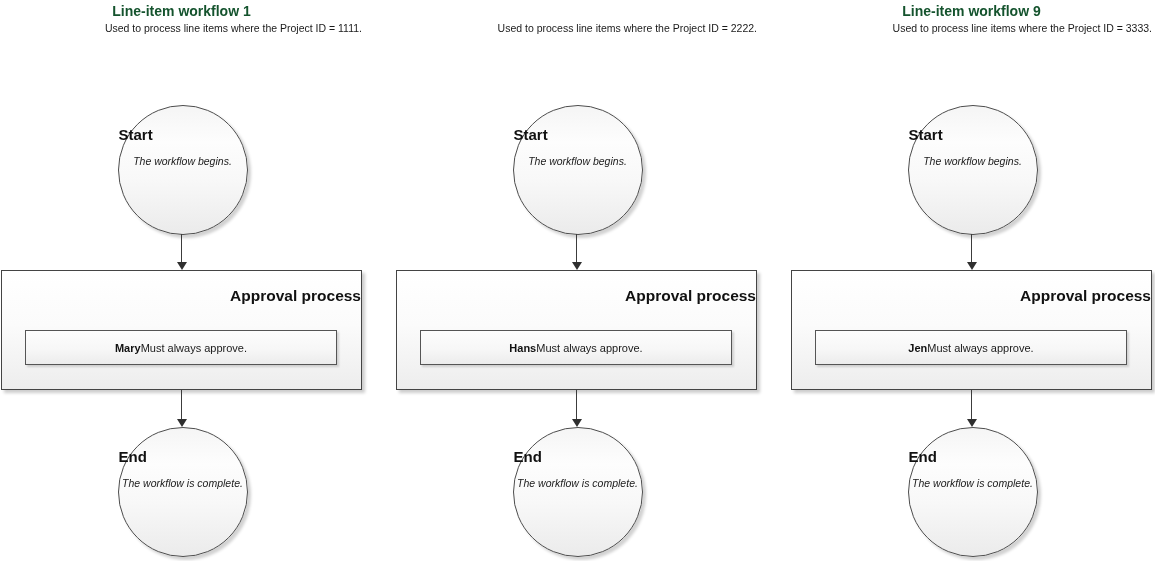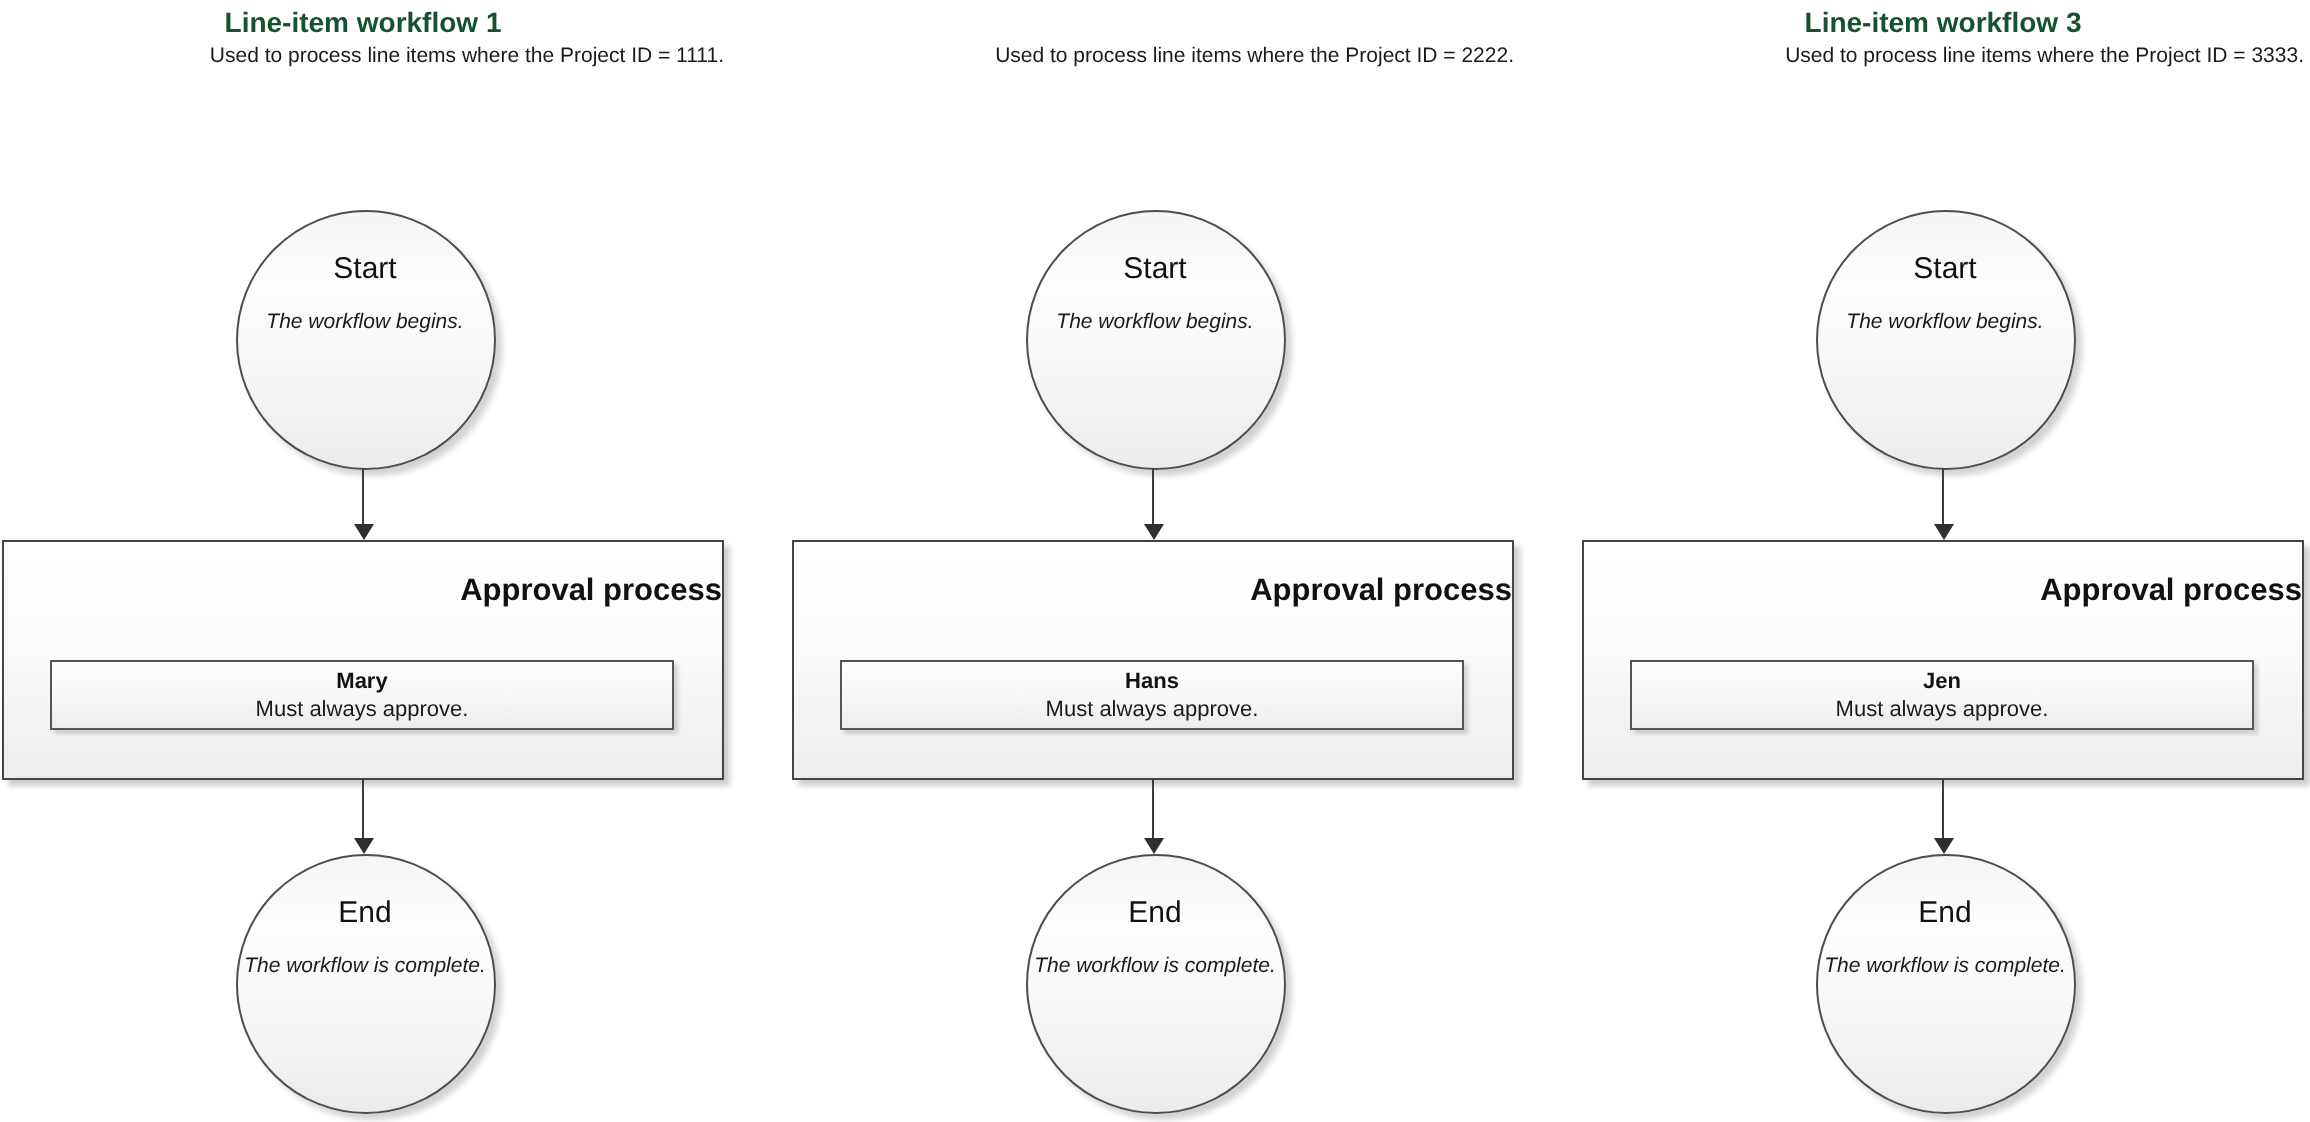--- a/index.html
+++ b/index.html
@@ -51,23 +51,22 @@
     background: linear-gradient(180deg, #f5f5f5 0%, #fdfdfd 28%, #f8f8f8 58%, #ebebeb 100%);
     box-shadow: 3px 3px 3px rgba(0,0,0,0.18);
   }
   .start-circle { top: 105px; }
   .end-circle   { top: 427px; }
   .node-title {
     position: absolute;
     top: 20px;
     left: 0;
     width: 100%;
-    text-align: center;
     font-size: 15px;
-    font-weight: normal;
+    font-weight: bold;
     color: #111111;
   }
   .node-desc {
     position: absolute;
     top: 49px;
     left: 0;
     width: 100%;
     text-align: center;
     font-size: 10.5px;
     color: #1a1a1a;
@@ -124,21 +123,21 @@
   .inner-box {
     position: absolute;
     left: 23px;
     top: 59px;
     width: 310px;
     height: 33px;
     border: 1px solid #555555;
     background: linear-gradient(180deg, #fdfdfd 0%, #f7f7f7 55%, #ececec 100%);
     box-shadow: 2px 2px 2px rgba(0,0,0,0.15);
     display: flex;
-    flex-direction: column;
+    flex-direction: row;
     align-items: center;
     justify-content: center;
   }
   .inner-name {
     font-size: 11px;
     font-weight: bold;
     color: #111111;
     line-height: 14px;
   }
   .inner-rule {
@@ -201,21 +200,21 @@
       <div class="line"></div>
       <div class="arrowhead"></div>
     </div>
     <div class="circle end-circle">
       <div class="node-title">End</div>
       <div class="node-desc">The workflow is complete.</div>
     </div>
   </div>
 
   <div class="col" style="left:791px">
-    <div class="col-title">Line-item workflow 3</div>
+    <div class="col-title">Line-item workflow 9</div>
     <div class="col-subtitle">Used to process line items where the Project ID = 3333.</div>
     <div class="circle start-circle">
       <div class="node-title">Start</div>
       <div class="node-desc">The workflow begins.</div>
     </div>
     <div class="connector connector-1">
       <div class="line"></div>
       <div class="arrowhead"></div>
     </div>
     <div class="process-box">

